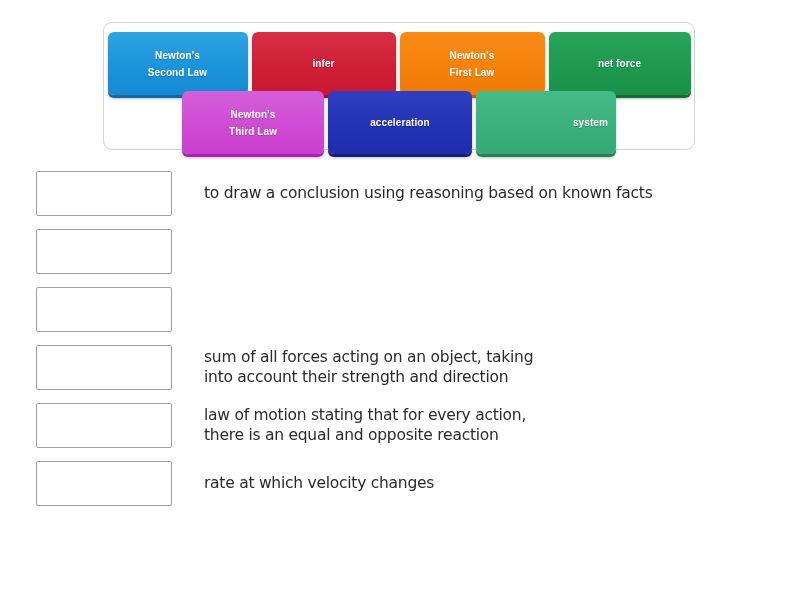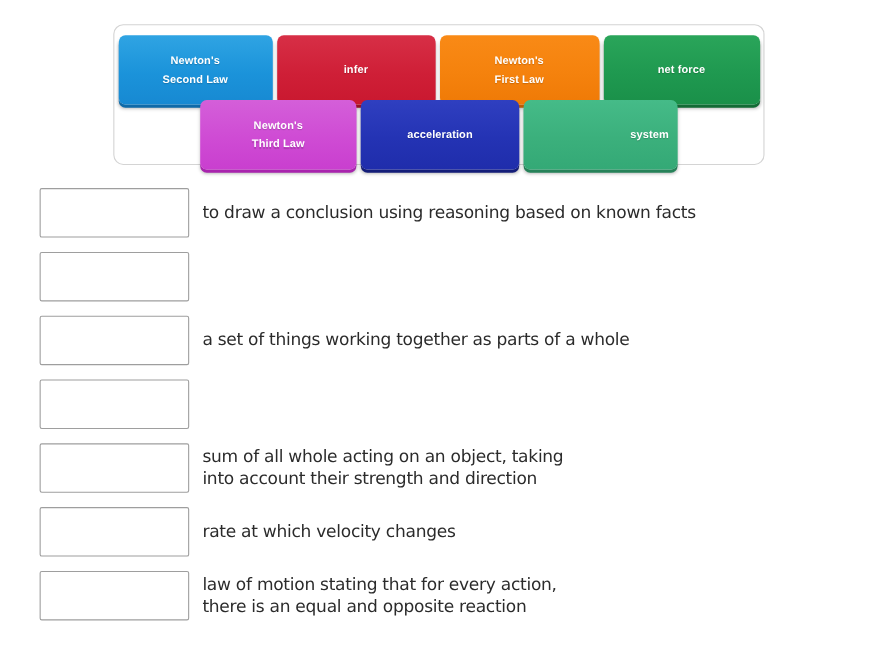--- a/index.html
+++ b/index.html
@@ -72,20 +72,21 @@
     position: absolute;
     left: 36px;
     top: 171px;
     width: 740px;
   }
   .definition-row {
     display: flex;
     align-items: flex-start;
     margin-bottom: 13px;
     min-height: 45px;
+    gap: 20px;
   }
   .drop-box {
     flex: 0 0 auto;
     width: 136px;
     height: 45px;
     border: 1px solid #9e9e9e;
     border-radius: 2px;
     background: #ffffff;
     cursor: pointer;
   }
@@ -137,32 +138,28 @@
 <div id="definition-list">
     <div class="definition-row">
       <div class="drop-box"></div>
       <div class="definition-text">to draw a conclusion using reasoning based on known facts</div>
     </div>
     <div class="definition-row">
       <div class="drop-box"></div>
     </div>
     <div class="definition-row">
       <div class="drop-box"></div>
-      <div class="definition-text">a set of things working together as parts of a whole</div>
     </div>
     <div class="definition-row">
       <div class="drop-box"></div>
-    </div>
-    <div class="definition-row">
-      <div class="drop-box"></div>
-      <div class="definition-text">sum of all whole acting on an object, taking
+      <div class="definition-text">sum of all forces acting on an object, taking
 into account their strength and direction</div>
-    </div>
-    <div class="definition-row">
-      <div class="drop-box"></div>
-      <div class="definition-text">rate at which velocity changes</div>
     </div>
     <div class="definition-row">
       <div class="drop-box"></div>
       <div class="definition-text">law of motion stating that for every action,
 there is an equal and opposite reaction</div>
     </div>
+    <div class="definition-row">
+      <div class="drop-box"></div>
+      <div class="definition-text">rate at which velocity changes</div>
+    </div>
   </div>
 
 </body></html>

